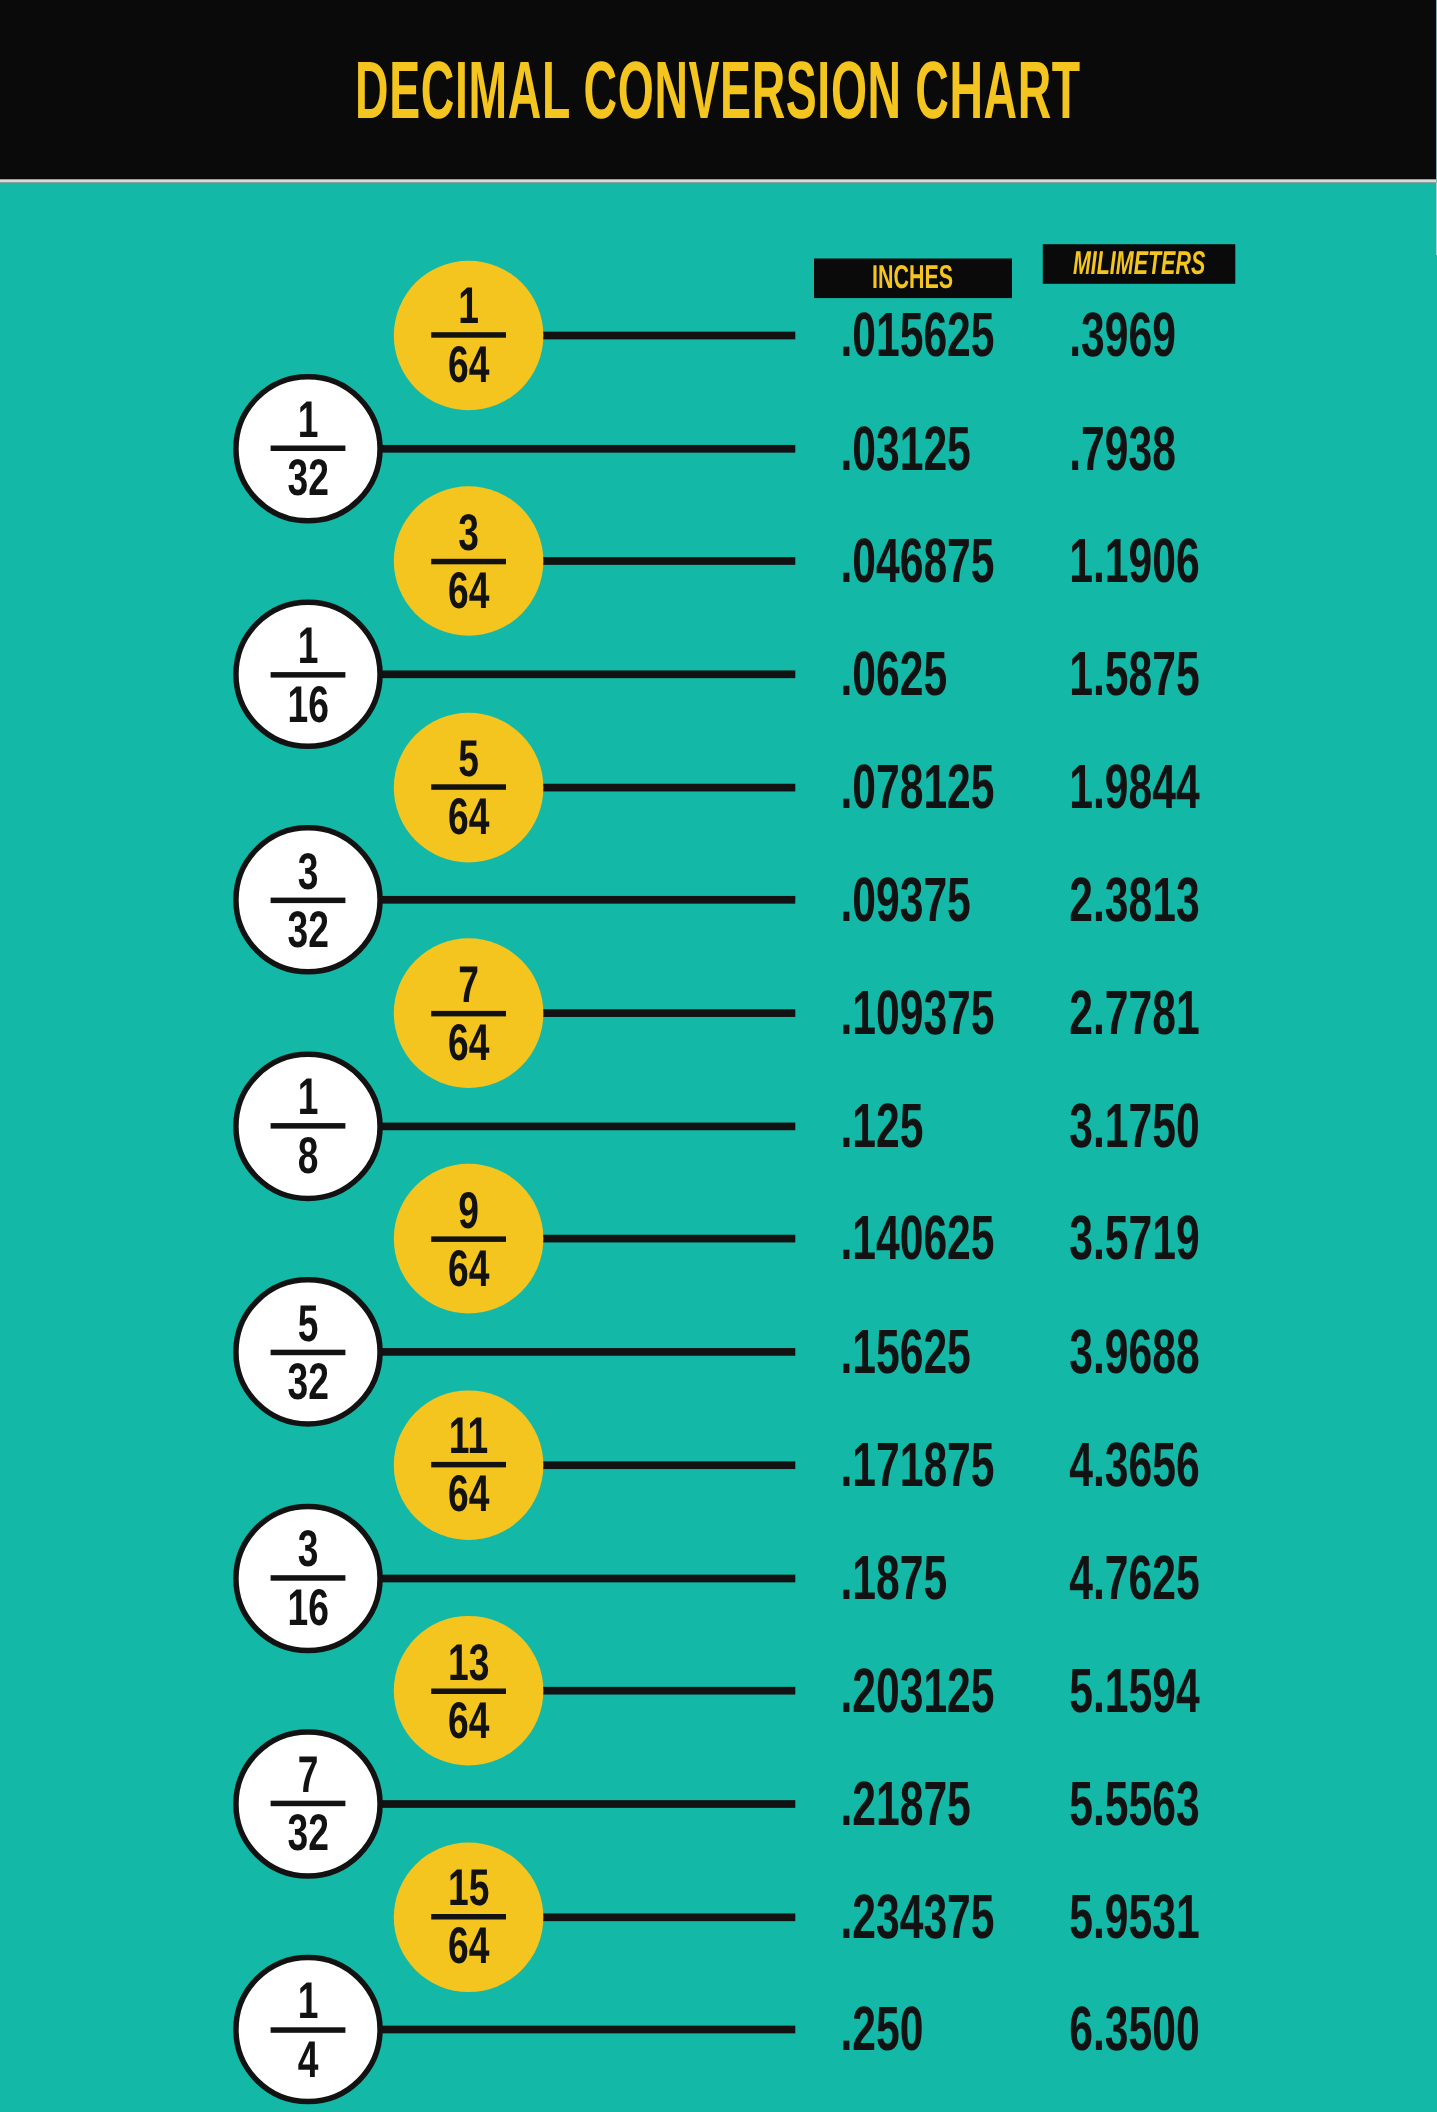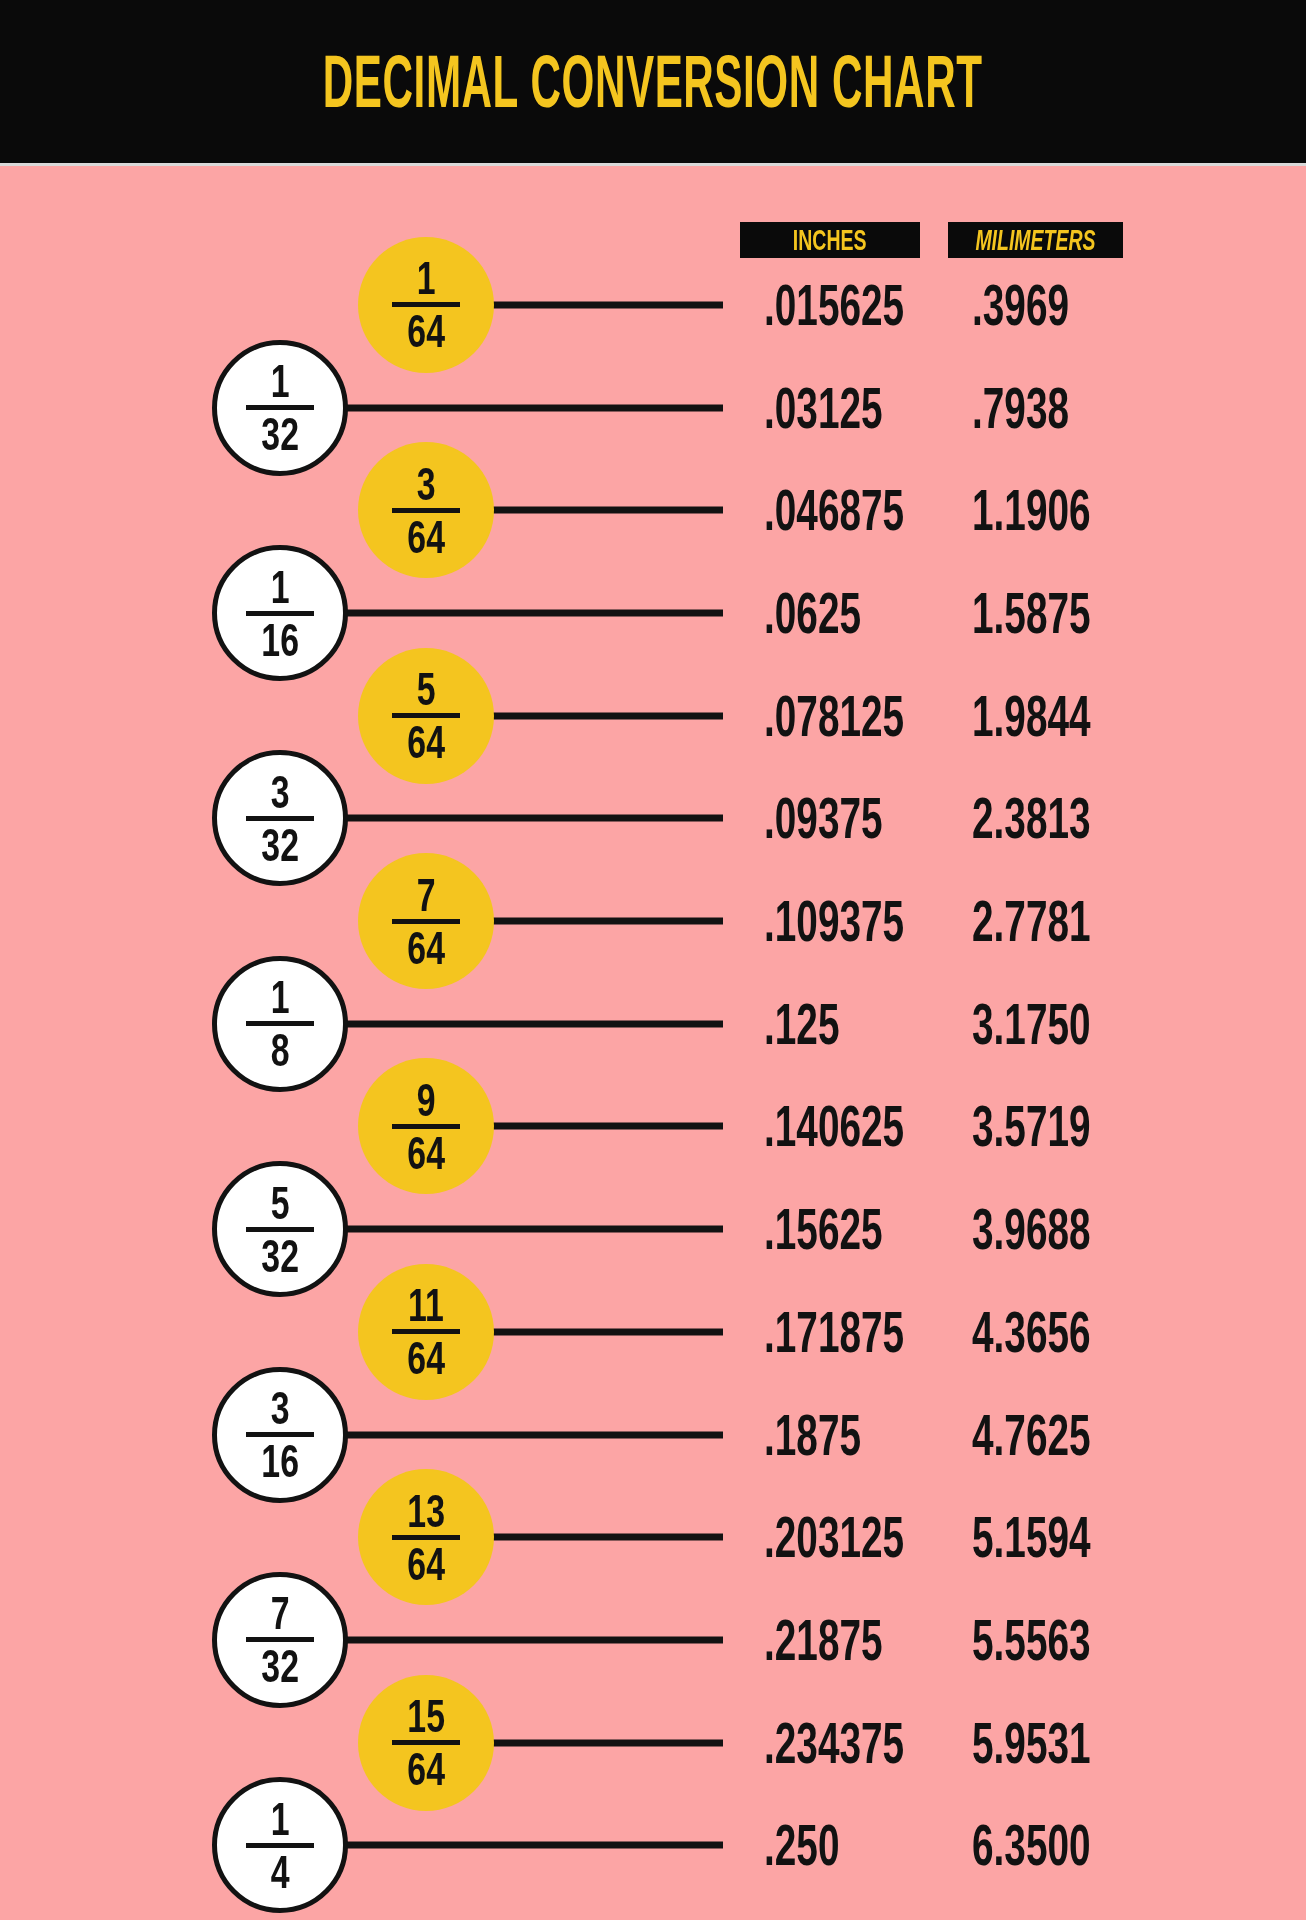--- a/index.html
+++ b/index.html
@@ -9,21 +9,21 @@
     --row-h: 102.7px;
   }
   * { margin: 0; padding: 0; box-sizing: border-box; }
   html, body { background: #ffffff; }
   body { font-family: "Liberation Sans", sans-serif; }
 
   .canvas {
     position: relative;
     width: 1306px;
     height: 1920px;
-    background: #fca5a5;
+    background: #14b8a6;
     overflow: hidden;
   }
 
   
   .header {
     position: absolute;
     top: 0; left: 0;
     width: 1306px; height: 166px;
     background: var(--header-bg);
     border-bottom: 3px solid #d9d9d9;
@@ -39,21 +39,21 @@
     letter-spacing: 1px;
   }
 
   
   .badge {
     position: absolute;
     top: 222px; height: 36px;
     background: var(--header-bg);
     display: flex; align-items: center; justify-content: center;
   }
-  .badge-inches { left: 740px; width: 180px; }
+  .badge-inches { left: 740px; width: 180px; margin-top: 13px; }
   .badge-mm     { left: 948px; width: 175px; font-style: italic; }
   .badge-text {
     color: var(--yellow);
     font-size: 30px;
     font-weight: 700;
     white-space: nowrap;
     transform: scaleX(0.65);
     transform-origin: center center;
   }
 

